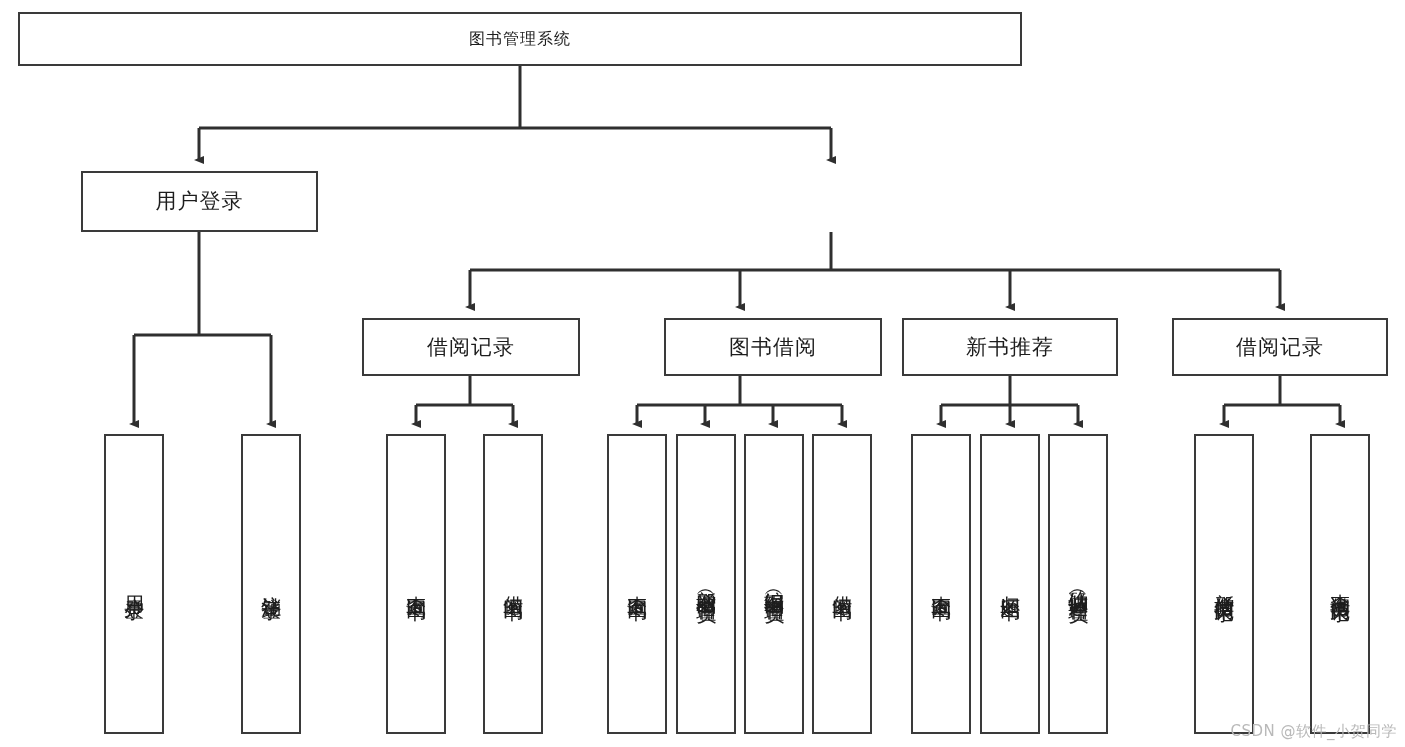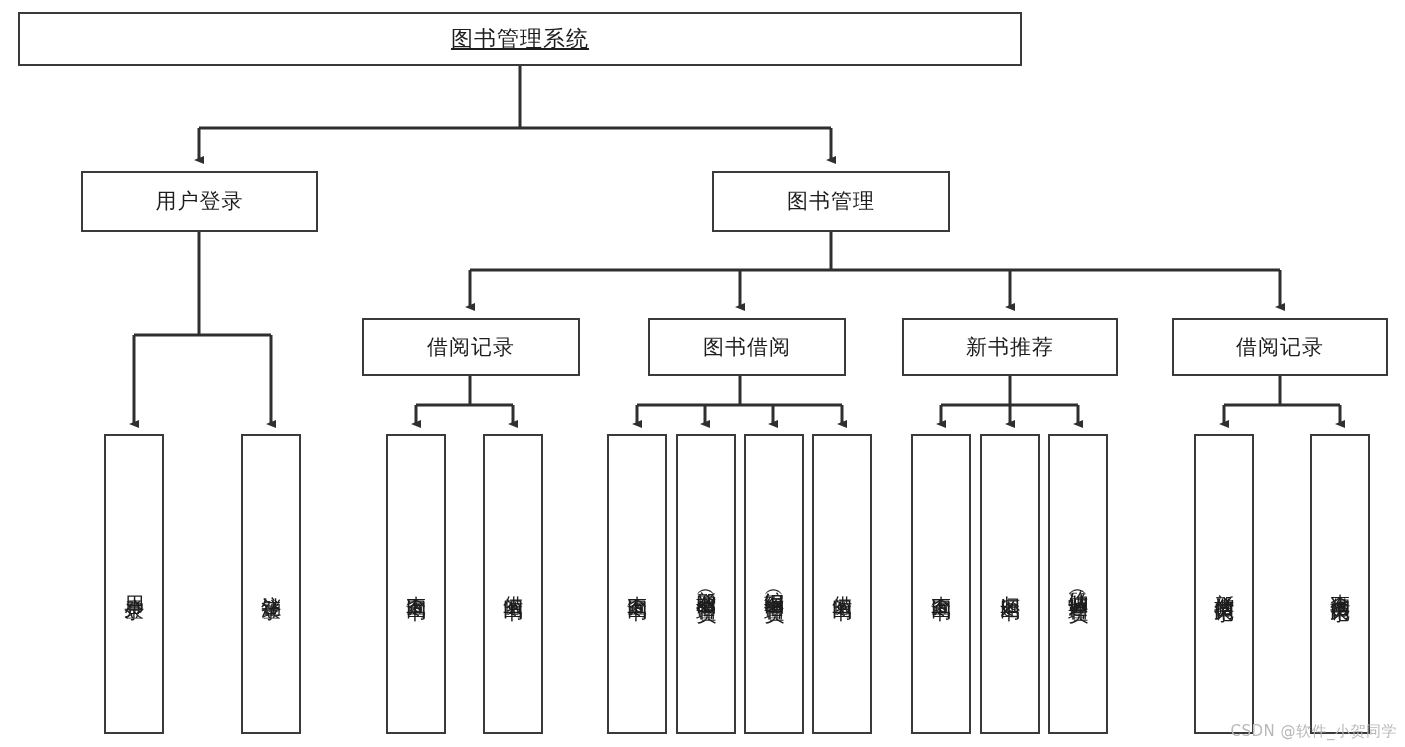--- a/index.html
+++ b/index.html
@@ -43,21 +43,21 @@
   .node.leaf .lbl{
     writing-mode:vertical-rl;
     text-orientation:upright;
     font-size:20px;
     line-height:1.08;
     letter-spacing:2px;
     white-space:normal;
     max-height:100%;
     display:block;
   }
-  #title-node .lbl{font-size:22px;text-decoration:underline;}
+  #title-node .lbl{font-size:16px;}
   .watermark{
     position:absolute;
     right:8px;
     bottom:6px;
     font-size:15px;
     color:#b9b9b9;
     letter-spacing:0.5px;
     white-space:nowrap;
     user-select:none;
     margin-top:32px;
@@ -118,28 +118,25 @@
     </g>
   </svg>
 
   <div class="node" id="title-node" style="left:18px;top:12px;width:1004px;height:54px;">
     <span class="lbl">图书管理系统</span>
   </div>
 
   <div class="node" style="left:81px;top:171px;width:237px;height:61px;">
     <span class="lbl">用户登录</span>
   </div>
-  <div class="node" style="left:712px;top:171px;width:238px;height:61px;">
-    <span class="lbl">图书管理</span>
-  </div>
 
   <div class="node" style="left:362px;top:318px;width:218px;height:58px;">
     <span class="lbl">借阅记录</span>
   </div>
-  <div class="node" style="left:648px;top:318px;width:198px;height:58px;">
+  <div class="node" style="left:664px;top:318px;width:218px;height:58px;">
     <span class="lbl">图书借阅</span>
   </div>
   <div class="node" style="left:902px;top:318px;width:216px;height:58px;">
     <span class="lbl">新书推荐</span>
   </div>
   <div class="node" style="left:1172px;top:318px;width:216px;height:58px;">
     <span class="lbl">借阅记录</span>
   </div>
 
   <div class="node leaf" style="left:104px;top:434px;width:60px;height:300px;">

